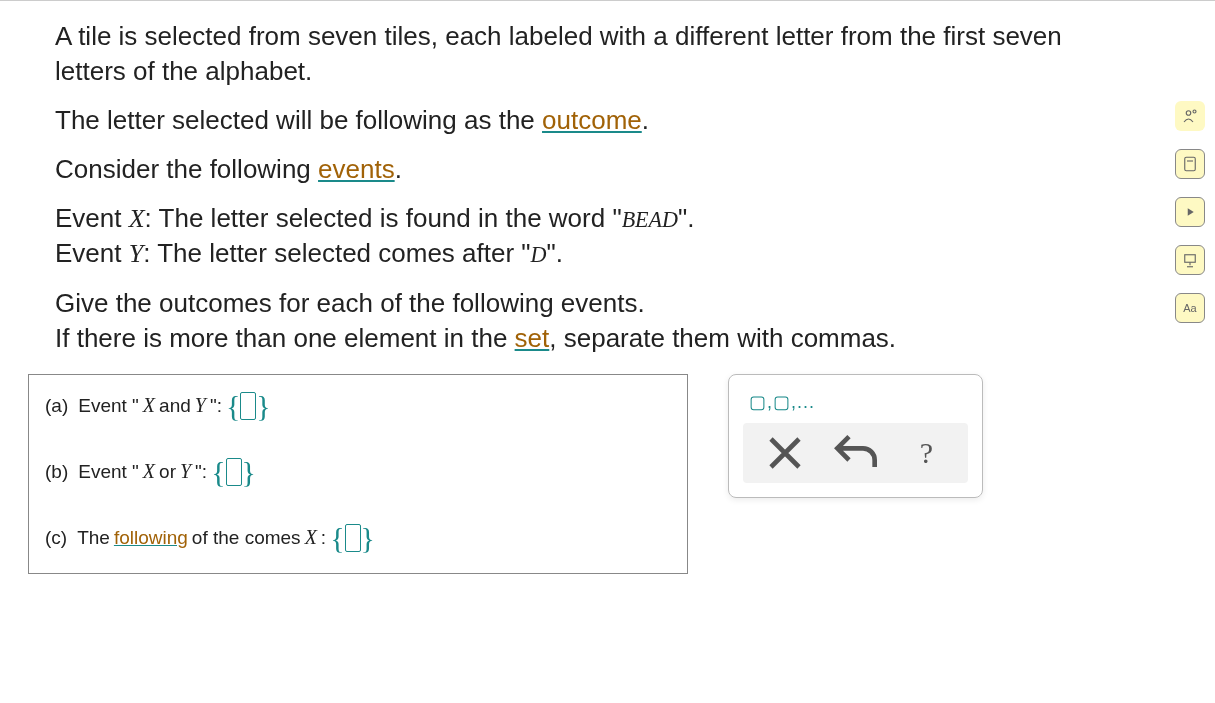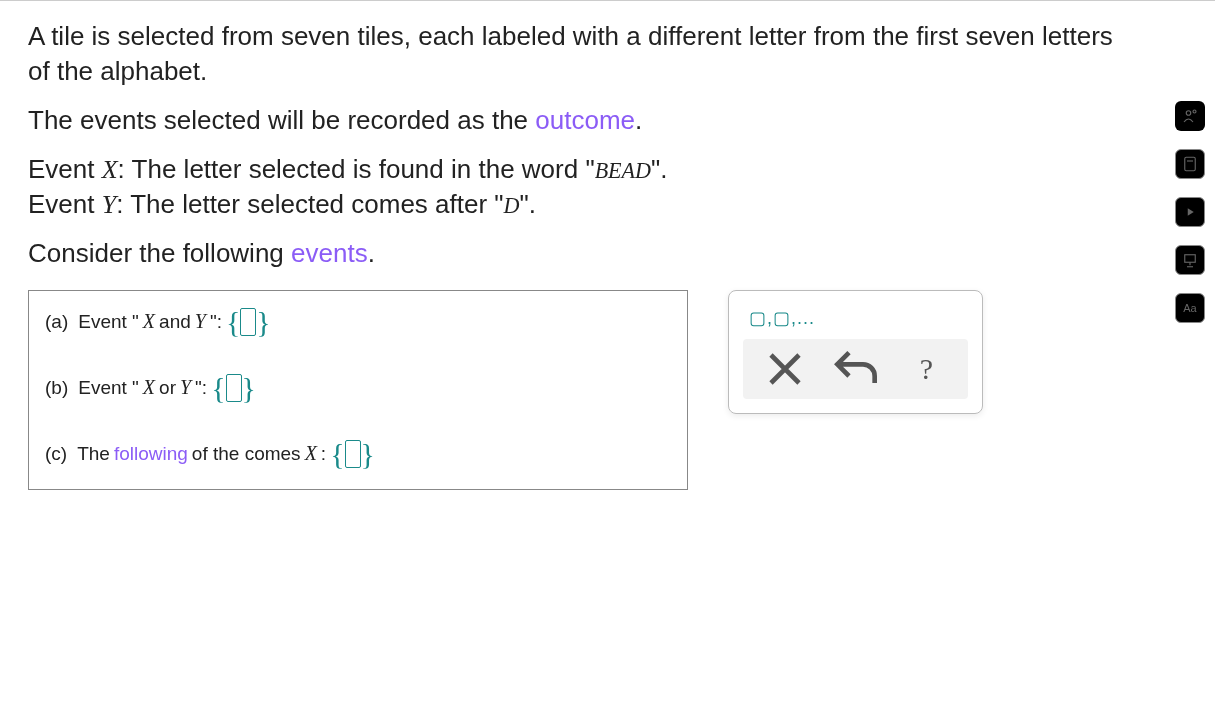--- a/index.html
+++ b/index.html
@@ -13,23 +13,24 @@
   }
   .content {
     padding: 18px 28px 0 28px;
     width: 1150px;
   }
   .problem-text {
     font-size: 26px;
     line-height: 1.35;
     color: #222;
   }
-  .problem-text p { margin-bottom: 14px; }
+  .problem-text p { margin-bottom: 14px; margin-left: 27px; }
   .link-term {
-    color: #8b5cf6;
+    color: #a16207;
+    text-decoration: underline;
     text-decoration-color: #1a8a8a;
     cursor: pointer;
   }
   .math-var {
     font-style: italic;
     font-family: "Times New Roman", serif;
   }
   .smallcap {
     font-style: italic;
     font-family: "Times New Roman", serif;
@@ -120,46 +121,50 @@
     width: 30px;
     height: 30px;
     border: 1.5px solid #888;
     border-radius: 6px;
     display: flex;
     align-items: center;
     justify-content: center;
     font-size: 14px;
     color: #666;
     cursor: pointer;
-    background: #000000;
+    background: #fef9c3;
   }
   .side-icon.noborder { border: none; }
   .side-icon svg { width: 18px; height: 18px; stroke: #666; fill: none; stroke-width: 1.5; }
 </style>
 </head>
 <body>
 
 <div class="content">
   <div class="problem-text">
     <p>A tile is selected from seven tiles, each labeled with a different letter from the first seven letters of the alphabet.</p>
 
     <p>
-      <span>The events selected will be recorded as the </span><span class="link-term">outcome</span><span>.</span>
+      <span>The letter selected will be following as the </span><span class="link-term">outcome</span><span>.</span>
+    </p>
+
+    <p>
+      <span>Consider the following </span><span class="link-term">events</span><span>.</span>
     </p>
 
     <p>
       <span>Event </span><span class="math-var">X</span><span>: The letter selected is found in the word "</span><span class="smallcap">BEAD</span><span>".</span>
       <br>
       <span>Event </span><span class="math-var">Y</span><span>: The letter selected comes after "</span><span class="smallcap">D</span><span>".</span>
     </p>
 
     <p>
-      <span>Consider the following </span><span class="link-term">events</span><span>.</span>
-    </p>
-
+      <span>Give the outcomes for each of the following events.</span><br>
+      <span>If there is more than one element in the </span><span class="link-term">set</span><span>, separate them with commas.</span>
+    </p>
   </div>
 
   <div class="answer-area">
     <div class="answer-box">
       <div class="answer-row">
         <span class="part-label">(a)</span>
         <span>Event "</span>
           <span class="math-var">X</span>
           <span> and </span>
           <span class="math-var">Y</span>

